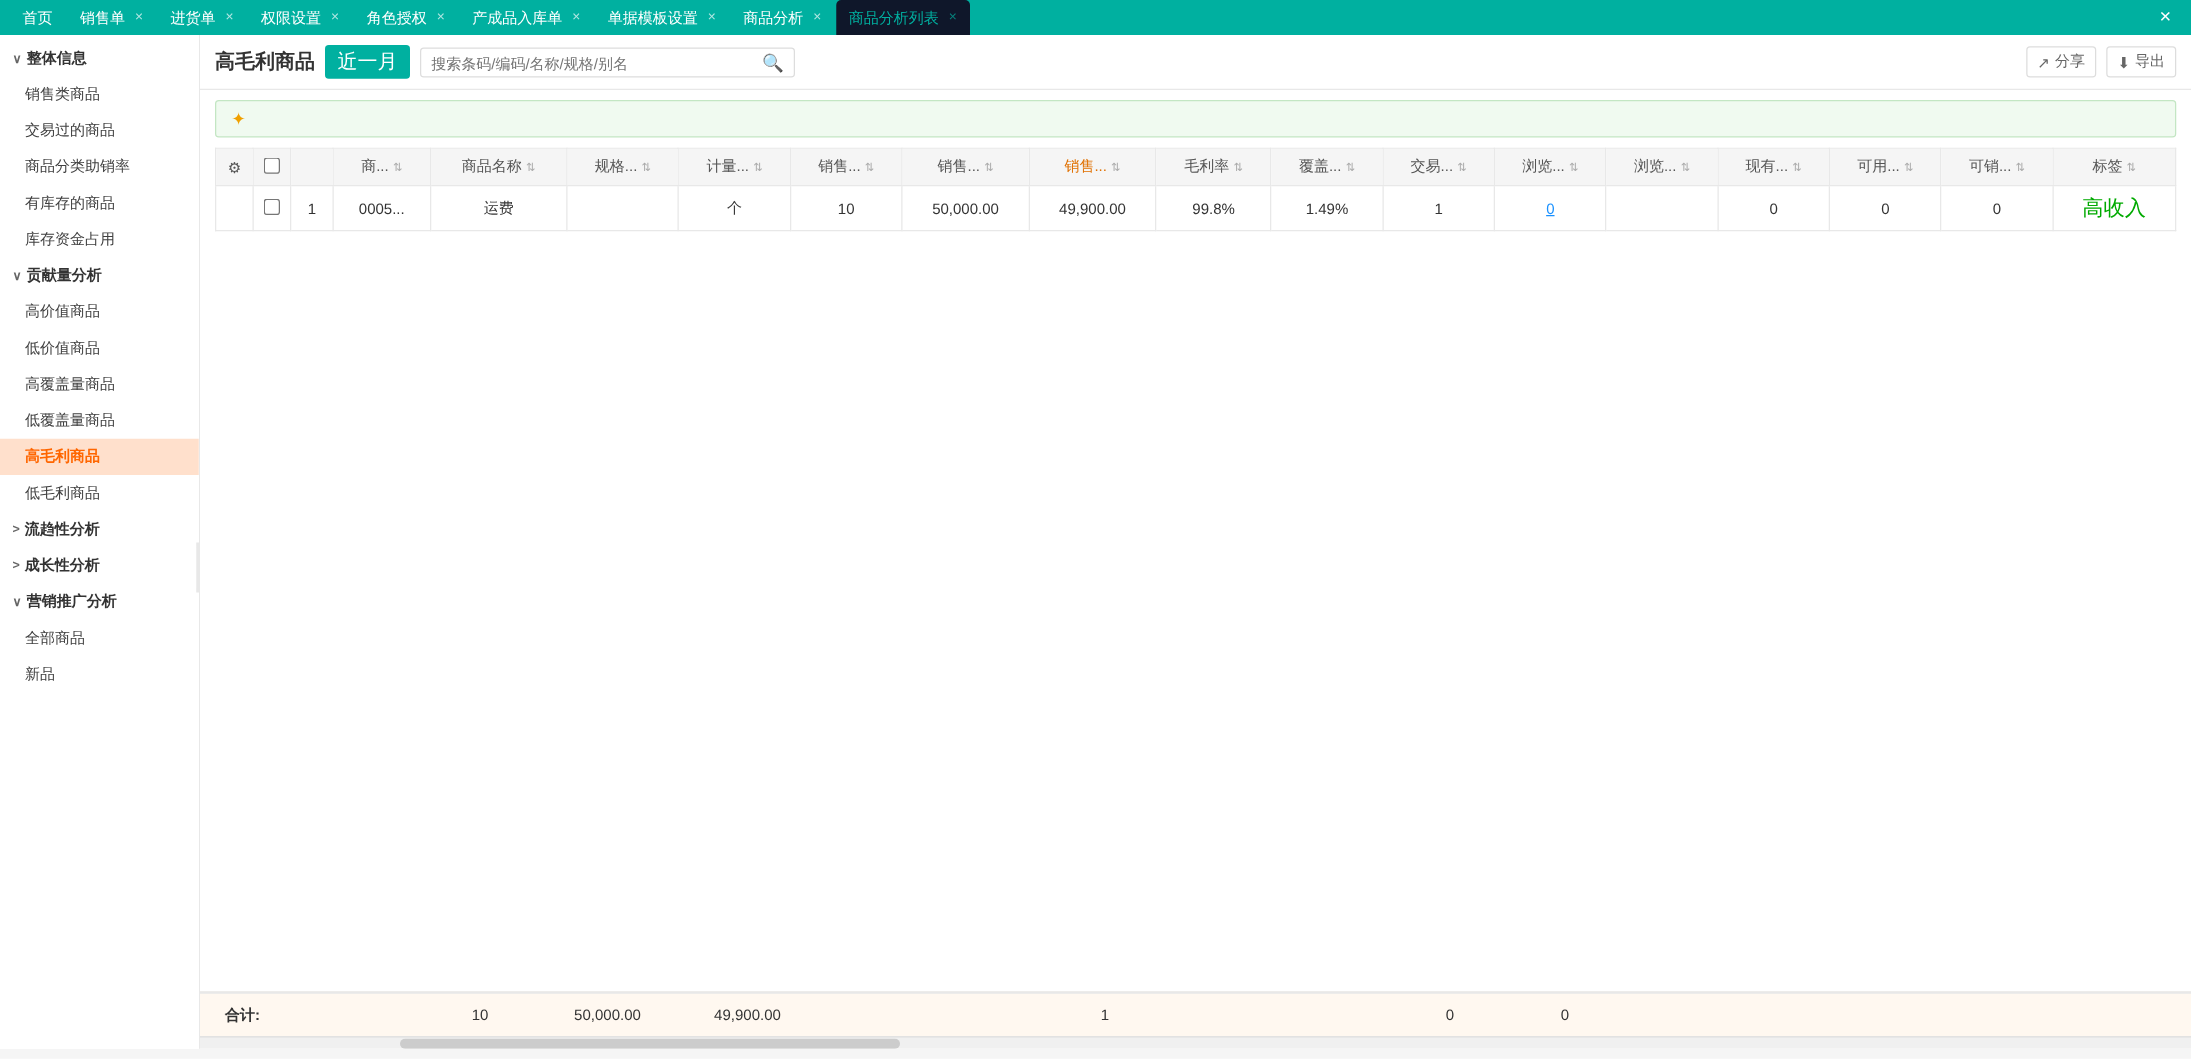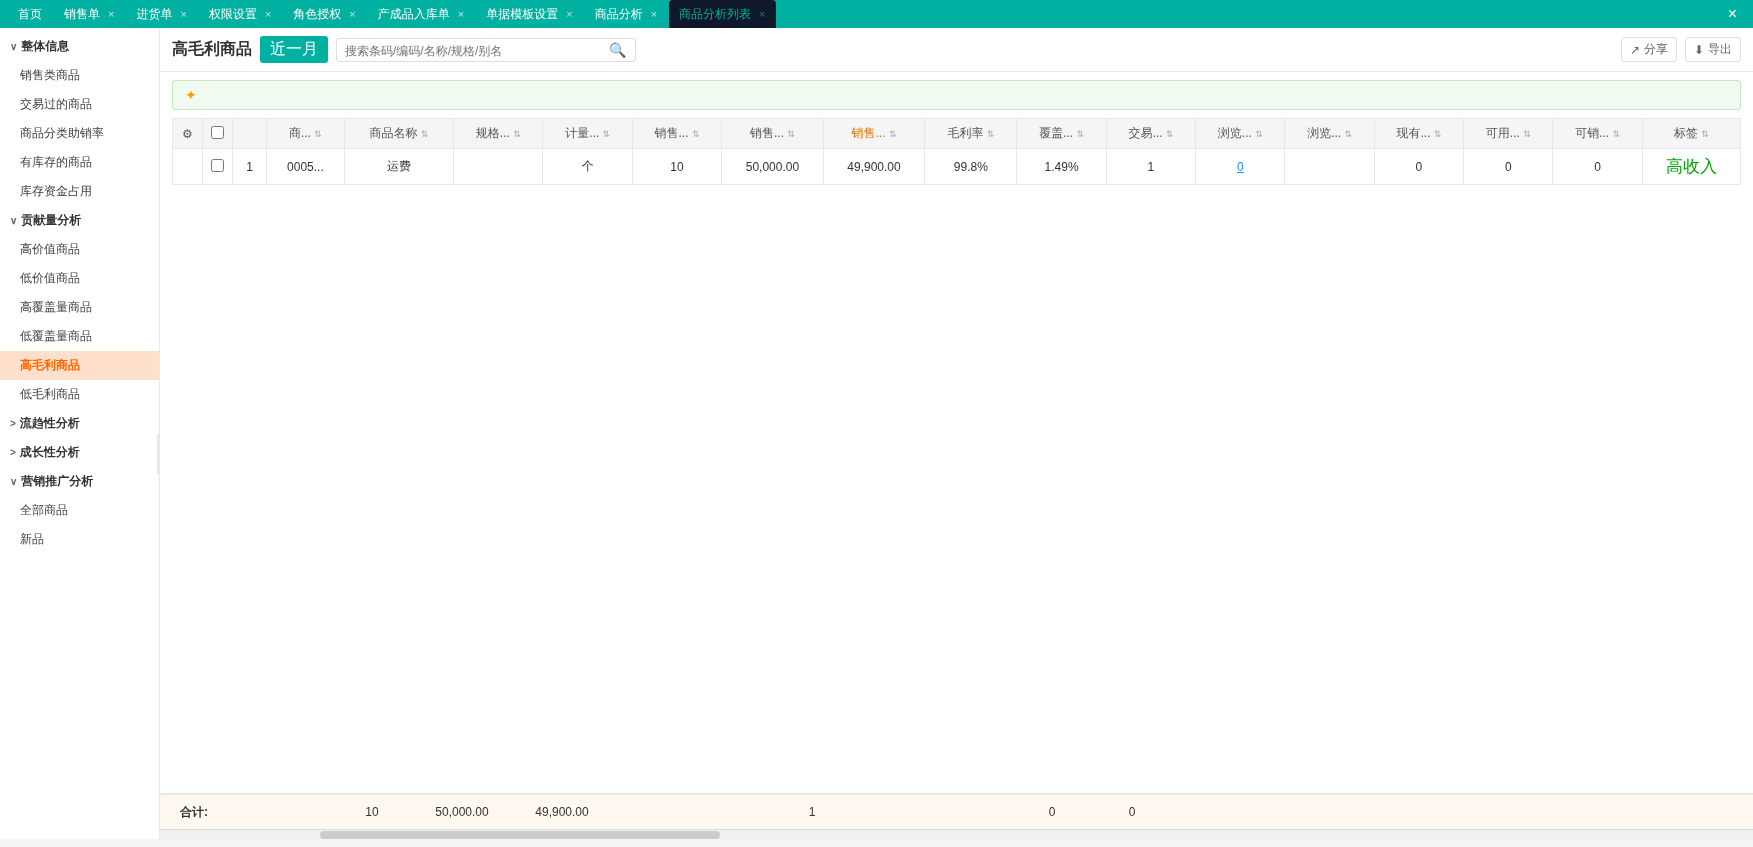--- a/index.html
+++ b/index.html
@@ -201,21 +201,21 @@
     
     .footer-row {
       display: flex;
       align-items: center;
       background: #fff8f0;
       border-top: 2px solid #e8e8e8;
       padding: 6px 12px;
       font-size: 12px;
       color: #333;
       min-height: 36px;
-      gap: 0;
+      gap: 12px;
     }
     .footer-label {
       width: 160px;
       padding-left: 8px;
       font-weight: bold;
     }
 
     
     .bottom-scrollbar {
       height: 10px;

